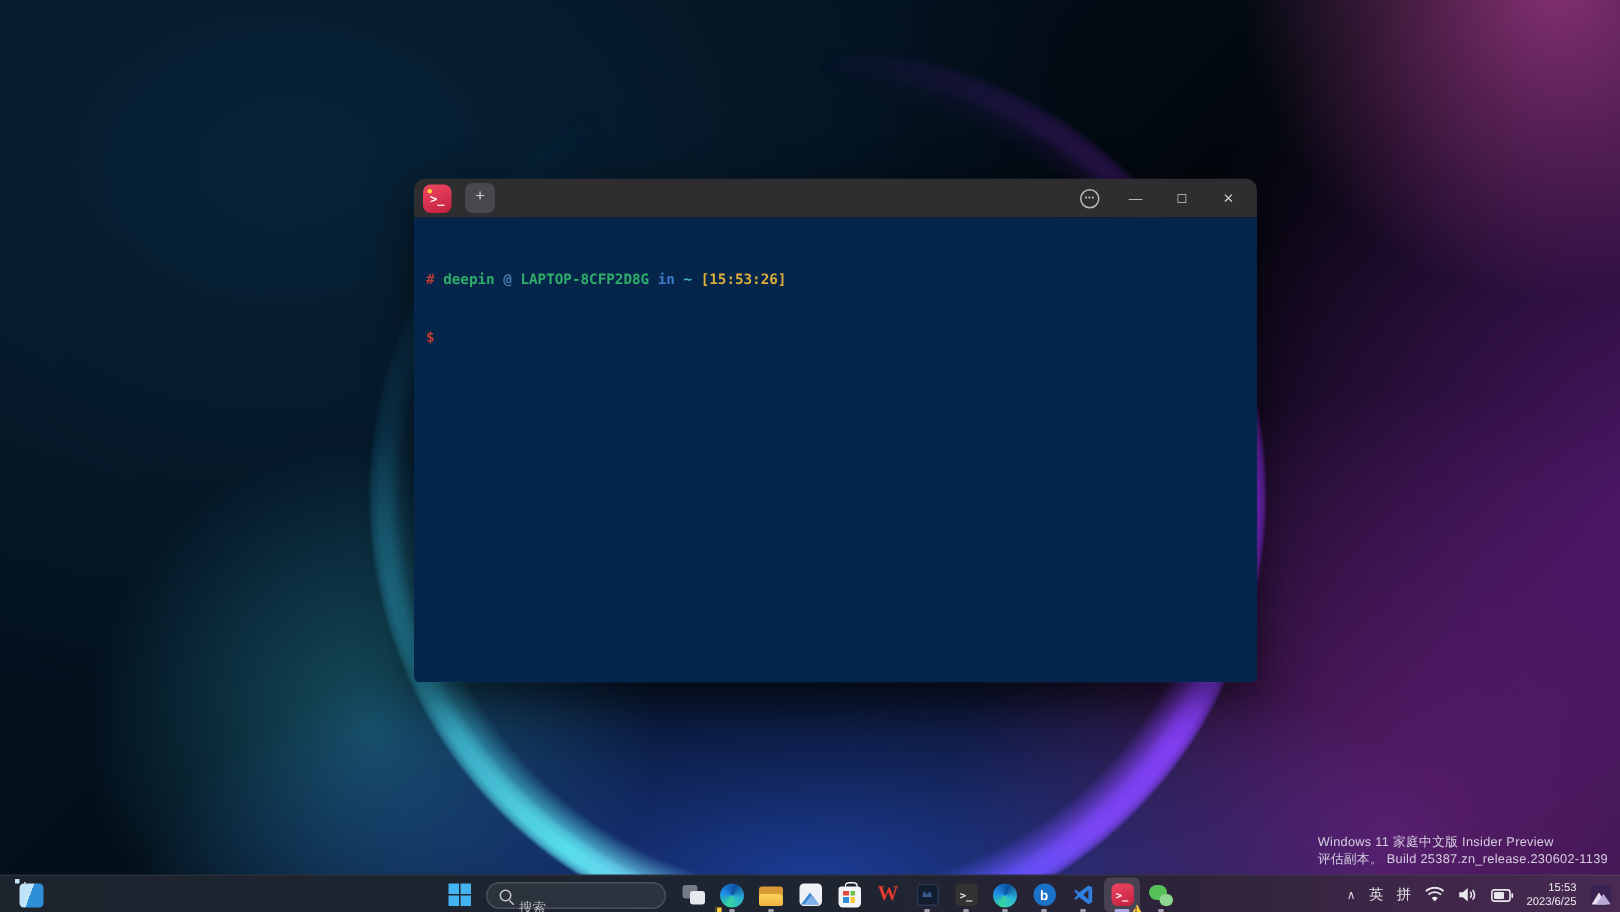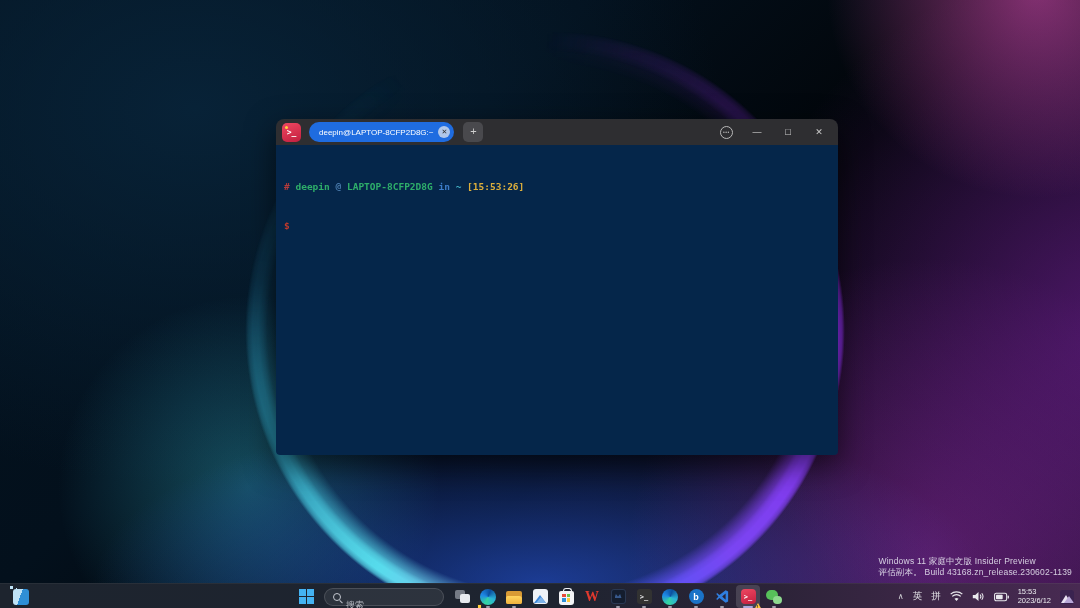--- a/index.html
+++ b/index.html
@@ -154,51 +154,47 @@
   .warn::after { content:"!"; position:absolute; left:-1.5px; top:1px; font:bold 5px "Liberation Sans",sans-serif; color:#333; }
   .wechat { width:16px; height:14px; position:relative; }
   .wechat::before { content:""; position:absolute; left:0; top:0; width:12px; height:10px;
     border-radius:5px; background:#57c15a; }
   .wechat::after { content:""; position:absolute; right:0; bottom:0; width:9px; height:8px;
     border-radius:4px; background:#8ed98f; }
   
   .tb-right { position:absolute; right:6px; top:0; height:25px; display:flex; align-items:center; gap:9px; }
   .tray-txt { color:#e4e4e8; font-size:9.5px; }
   .chev { color:#d8d8dc; font-size:8px; }
-  .clock { text-align:left; color:#ececf0; font-size:7.5px; line-height:8.5px; }
+  .clock { text-align:right; color:#ececf0; font-size:7.5px; line-height:8.5px; }
   .tray-media { width:14px; height:14px; border-radius:3px; background:#3a2350;
     position:relative; overflow:hidden; }
   .tray-media::before { content:""; position:absolute; left:1px; bottom:1px;
     border-left:5px solid transparent; border-right:5px solid transparent;
     border-bottom:8px solid #e8e2f2; }
   .tray-media::after { content:""; position:absolute; right:0px; bottom:1px;
     border-left:5px solid transparent; border-right:5px solid transparent;
     border-bottom:7px solid #b9a8d8; }
   .tray-svg { display:block; }
 </style>
 </head>
 <body>
 
 <div class="desktop">
   <div class="ring-glow"></div>
   <div class="ring"></div>
 </div>
 
 <div class="watermark">
   <div>Windows 11 家庭中文版 Insider Preview</div>
-  <div>评估副本。 Build 43168.zn_release.230602-1139</div>
+  <div>评估副本。 Build 25387.zn_release.230602-1139</div>
 </div>
 
 <div class="window">
   <div class="titlebar">
     <div class="app-icon">&gt;_</div>
-    <div class="tab">
-      <span class="tab-title">deepin@LAPTOP-8CFP2D8G:~</span>
-      <span class="tab-close">✕</span>
-    </div>
     <div class="newtab">+</div>
     <div class="tb-spacer"></div>
     <div class="win-controls">
       <div class="wc-menu">•••</div>
       <div class="wc">—</div>
       <div class="wc wc-max">☐</div>
       <div class="wc">✕</div>
     </div>
   </div>
   <div class="term-body">
@@ -322,18 +318,18 @@
     </svg>
 
     <svg class="tray-svg" width="15" height="10" viewBox="0 0 18 11">
       <rect x="0.7" y="1" width="14.5" height="9" rx="2" fill="none" stroke="#e8e8ec" stroke-width="1.3"></rect>
       <rect x="16.3" y="3.6" width="1.6" height="3.8" rx="0.8" fill="#e8e8ec"></rect>
       <rect x="2.4" y="2.7" width="8" height="5.6" rx="1" fill="#e8e8ec"></rect>
     </svg>
 
     <div class="clock">
       <div>15:53</div>
-      <div>2023/6/12</div>
+      <div>2023/6/25</div>
     </div>
 
     <div class="tray-media"></div>
   </div>
 </div>
 
 </body></html>

